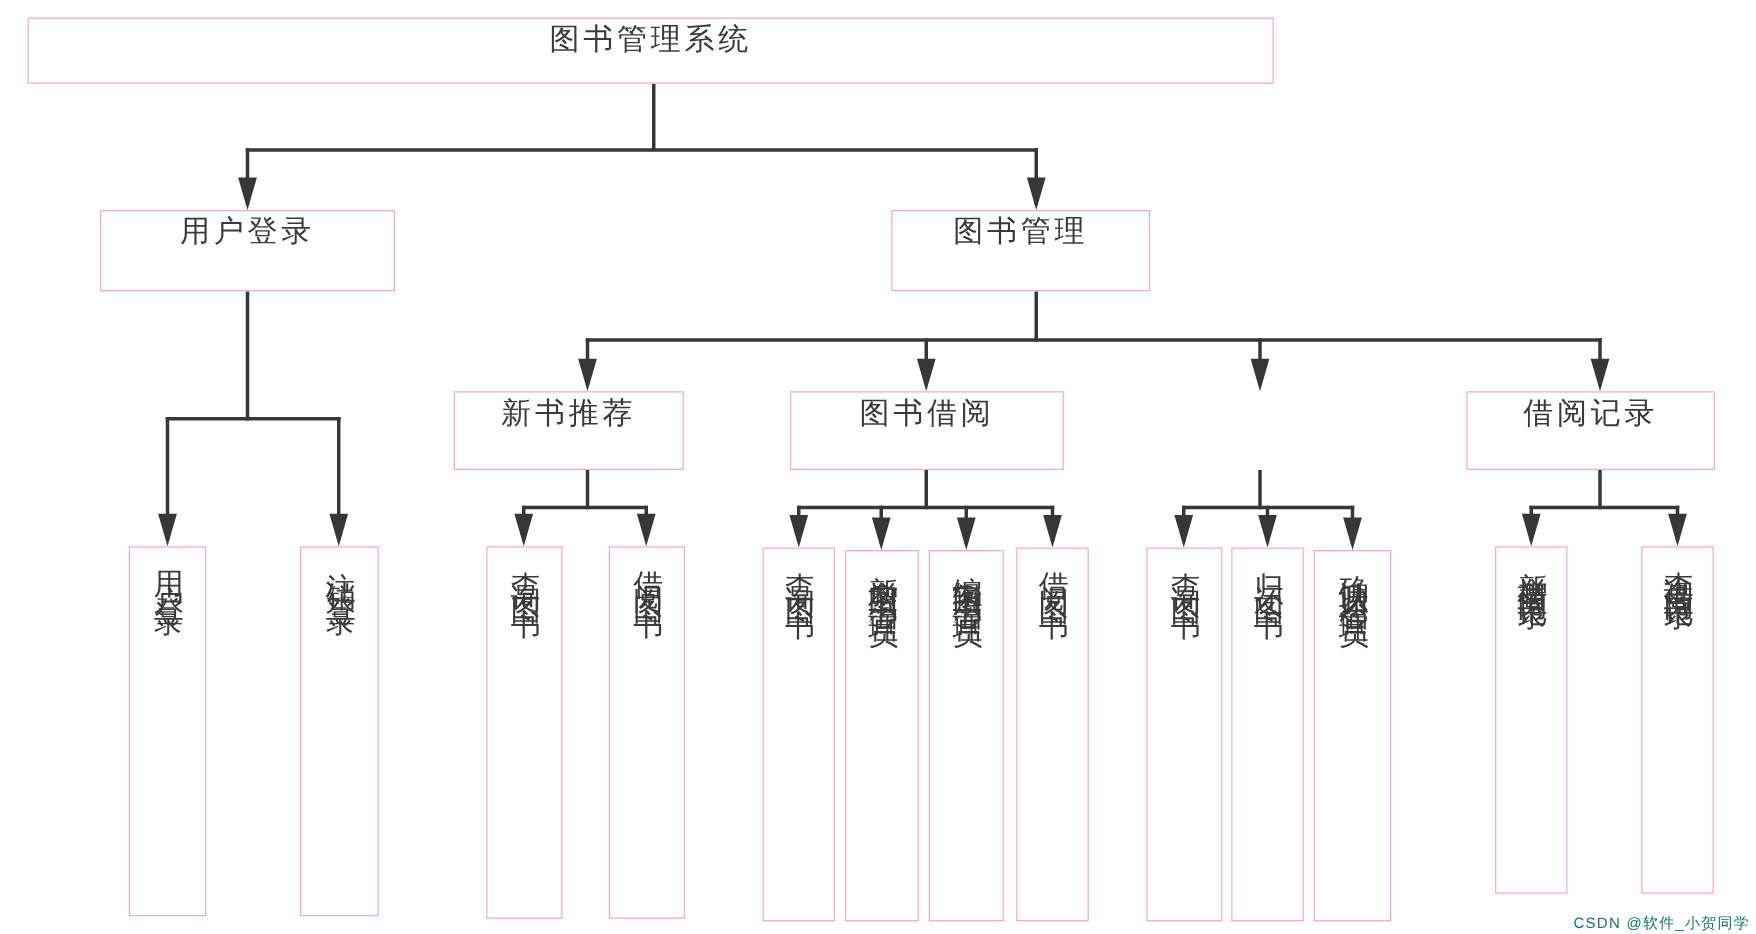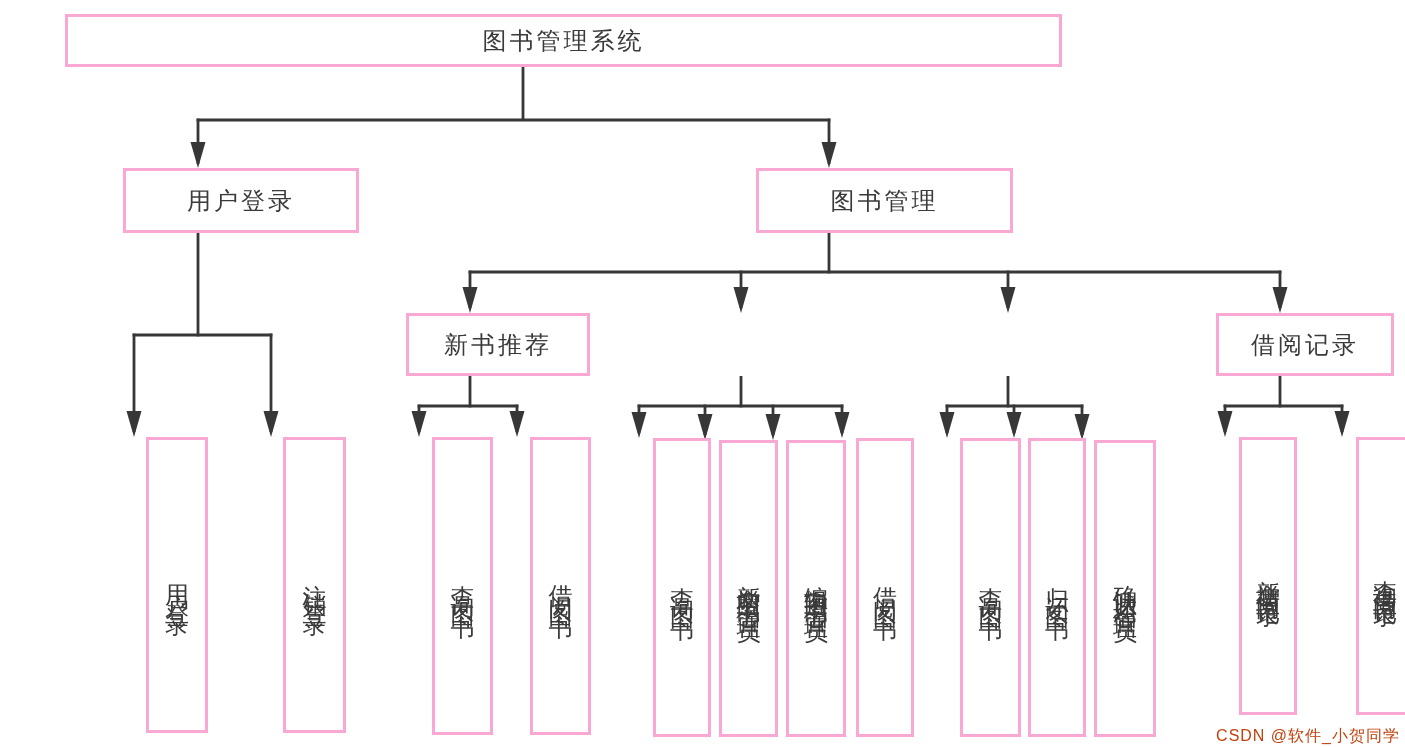--- a/index.html
+++ b/index.html
@@ -4,35 +4,35 @@
 <style>
   * { margin:0; padding:0; box-sizing:border-box; }
   html,body { background:#ffffff; }
   body {
     width:1405px; height:747px; position:relative; overflow:hidden;
     font-family:"Liberation Sans", sans-serif;
   }
   .stage { position:absolute; left:0; top:0; width:1405px; height:747px; }
   svg.wires { position:absolute; left:0; top:0; z-index:0; }
   .node {
-    position:absolute; background:#ffffff; border:3px solid #f9a8d4;
-    display:flex; align-items:center; justify-content:center;
-    z-index:1; color:#3a3a3a;margin-left:43px;
+    position:absolute; background:#ffffff; border:1px solid #f9a8d4;
+    display:flex; align-items:flex-start; justify-content:center;
+    z-index:1; color:#3a3a3a;
   }
   .node .lbl {
     font-size:24px; letter-spacing:3px; white-space:nowrap; text-align:center;
   }
   .node.v .lbl {
     writing-mode:vertical-rl; text-orientation:mixed;
     letter-spacing:10px; line-height:1;
   }
   .node.v.long .lbl { letter-spacing:5px; }
   .watermark {
     position:absolute; right:5px; bottom:0px; z-index:2;
-    font-size:16px; color:#c2410c; letter-spacing:1px; white-space:nowrap;
+    font-size:12px; color:#0f766e; letter-spacing:1px; white-space:nowrap;
   }
 </style>
 </head>
 <body>
 
 <div class="stage">
 
   <svg class="wires" width="1405" height="747" viewBox="0 0 1405 747">
     <g stroke="#373737" stroke-width="2.8" fill="none">
 
@@ -99,28 +99,31 @@
     </g>
   </svg>
 
   <div class="node" style="left:22px;top:14px;width:997px;height:53px;">
     <span class="lbl">图书管理系统</span>
   </div>
 
   <div class="node" style="left:80px;top:168px;width:236px;height:65px;">
     <span class="lbl">用户登录</span>
   </div>
-  <div class="node" style="left:713px;top:168px;width:257px;height:65px;">
+  <div class="node" style="left:713px;top:168px;width:207px;height:65px;">
     <span class="lbl">图书管理</span>
   </div>
 
   <div class="node" style="left:363px;top:313px;width:184px;height:63px;">
     <span class="lbl">新书推荐</span>
   </div>
-  <div class="node" style="left:1173px;top:313px;width:178px;height:63px;">
+  <div class="node" style="left:632px;top:313px;width:219px;height:63px;">
+    <span class="lbl">图书借阅</span>
+  </div>
+  <div class="node" style="left:1173px;top:313px;width:199px;height:63px;">
     <span class="lbl">借阅记录</span>
   </div>
 
   <div class="node v" style="left:103px;top:437px;width:62px;height:296px;">
     <span class="lbl">用户登录</span>
   </div>
   <div class="node v" style="left:240px;top:437px;width:63px;height:296px;">
     <span class="lbl">注销登录</span>
   </div>
 

